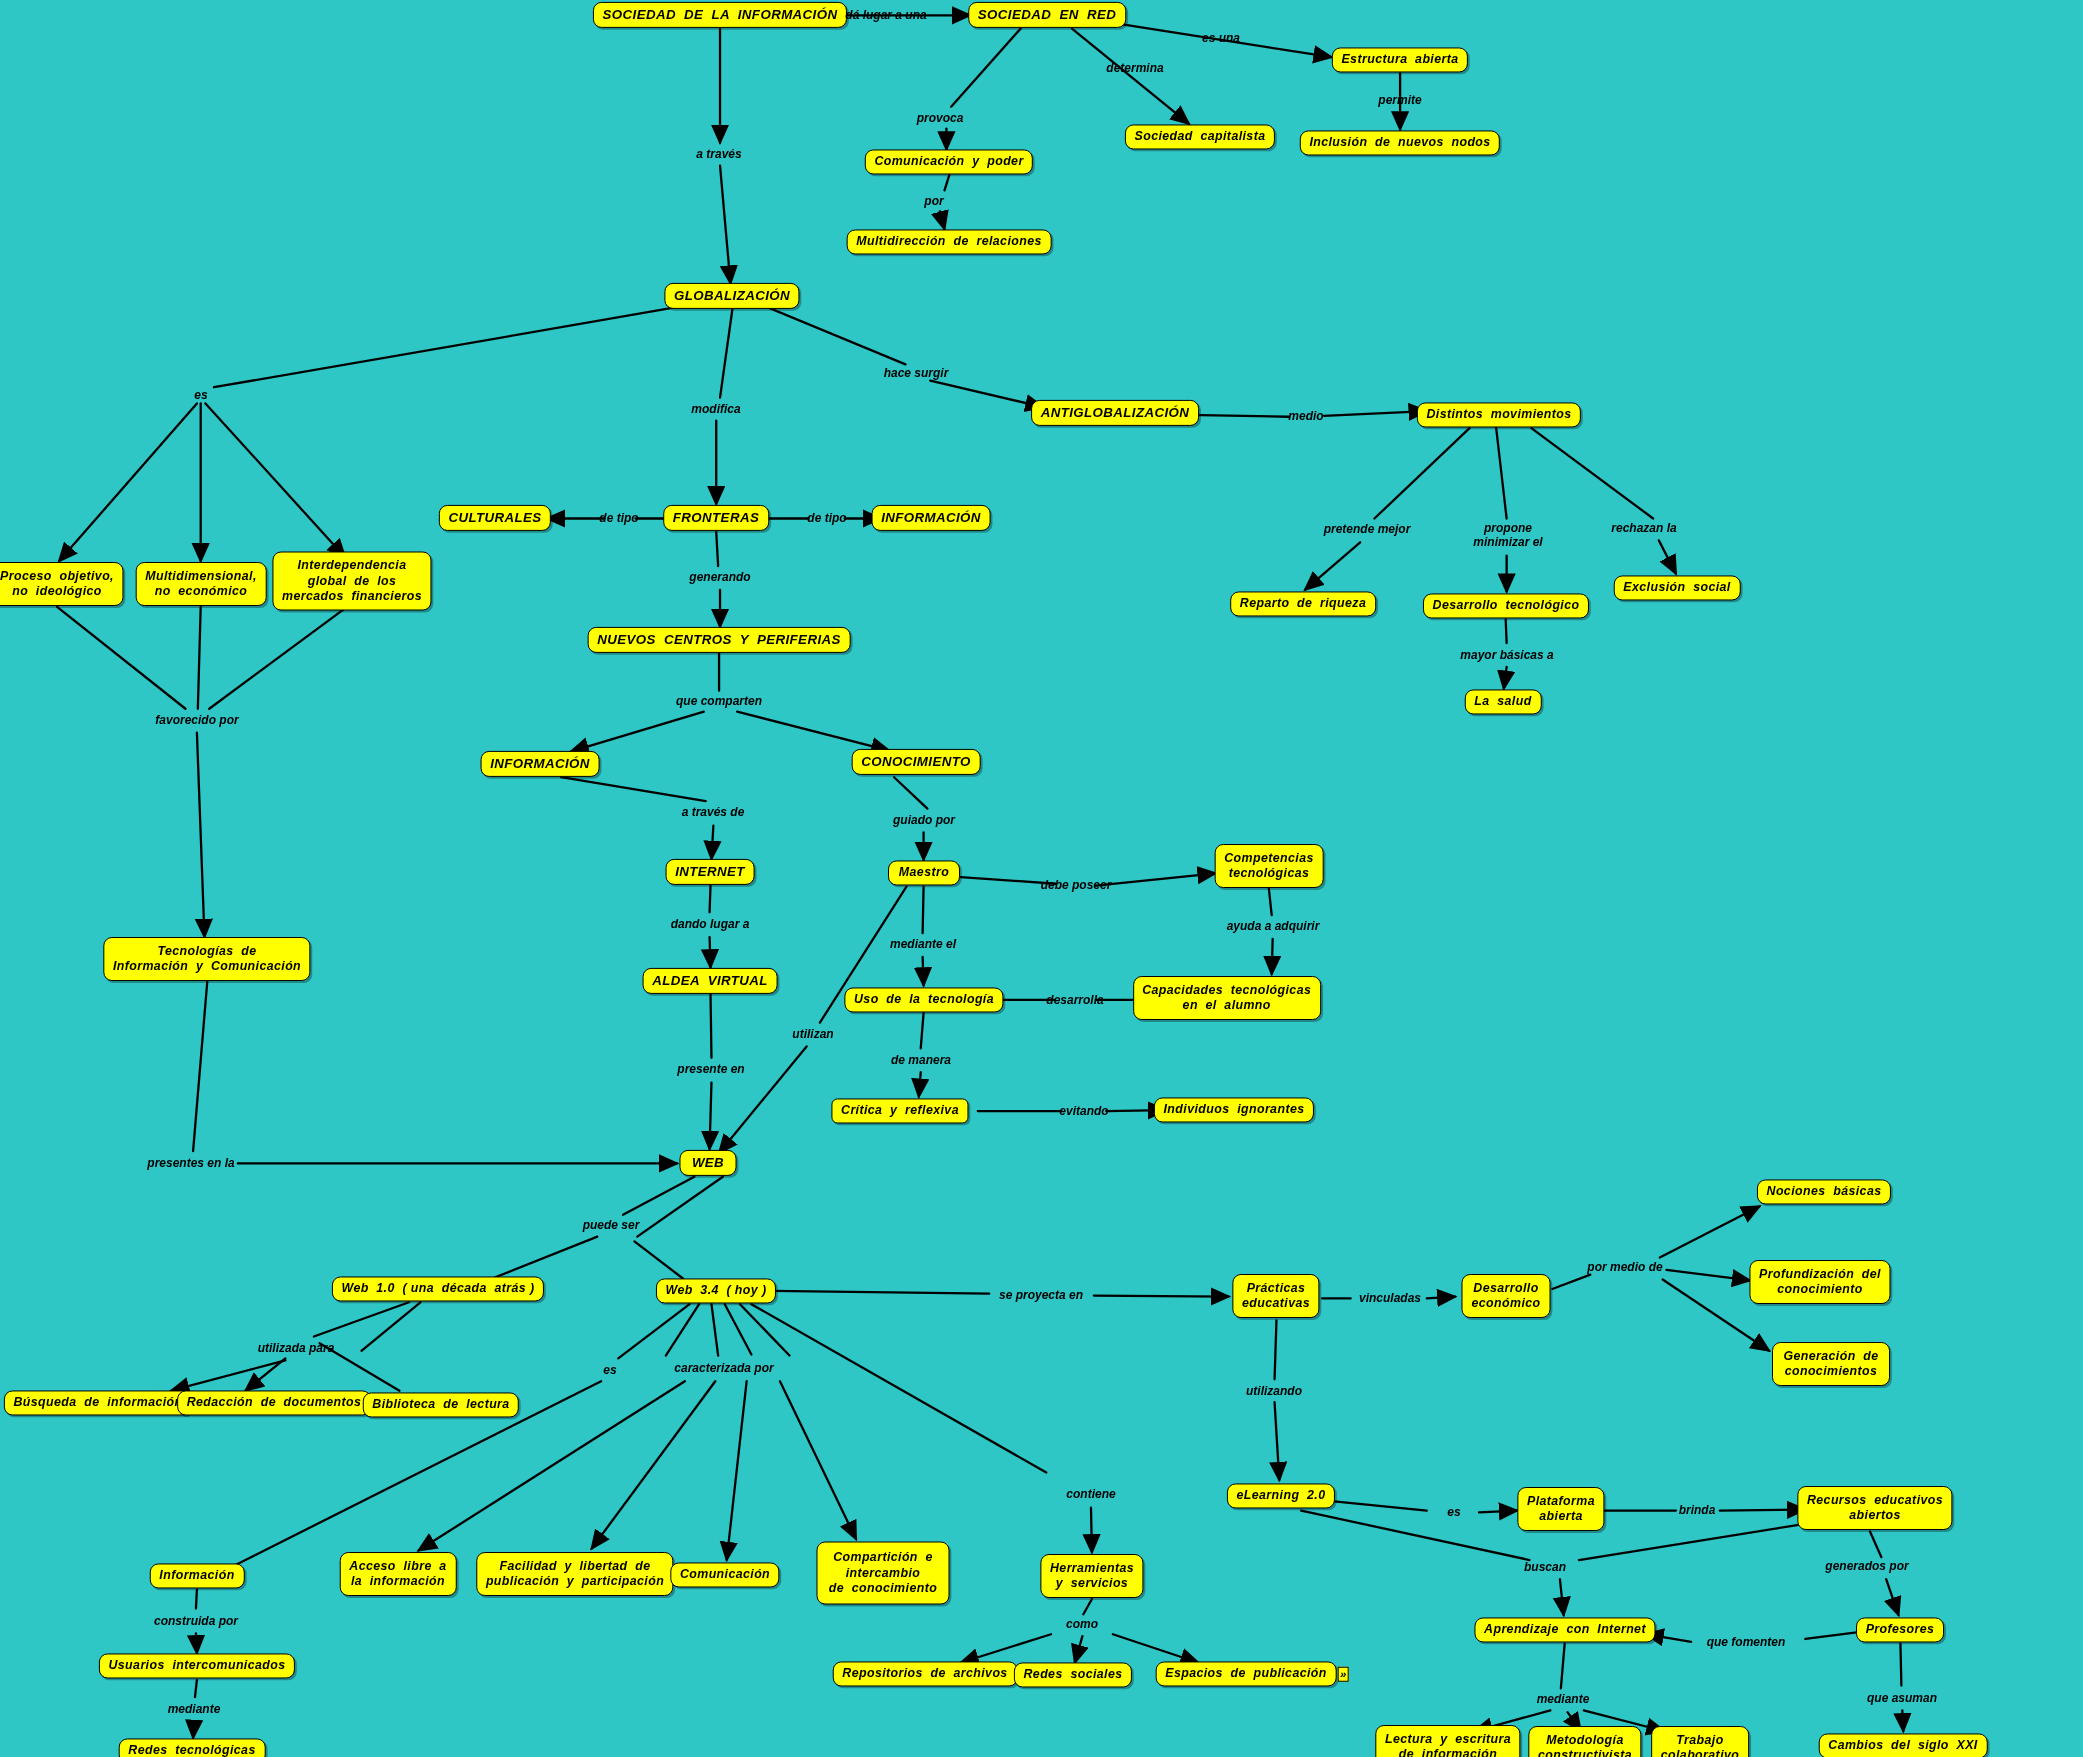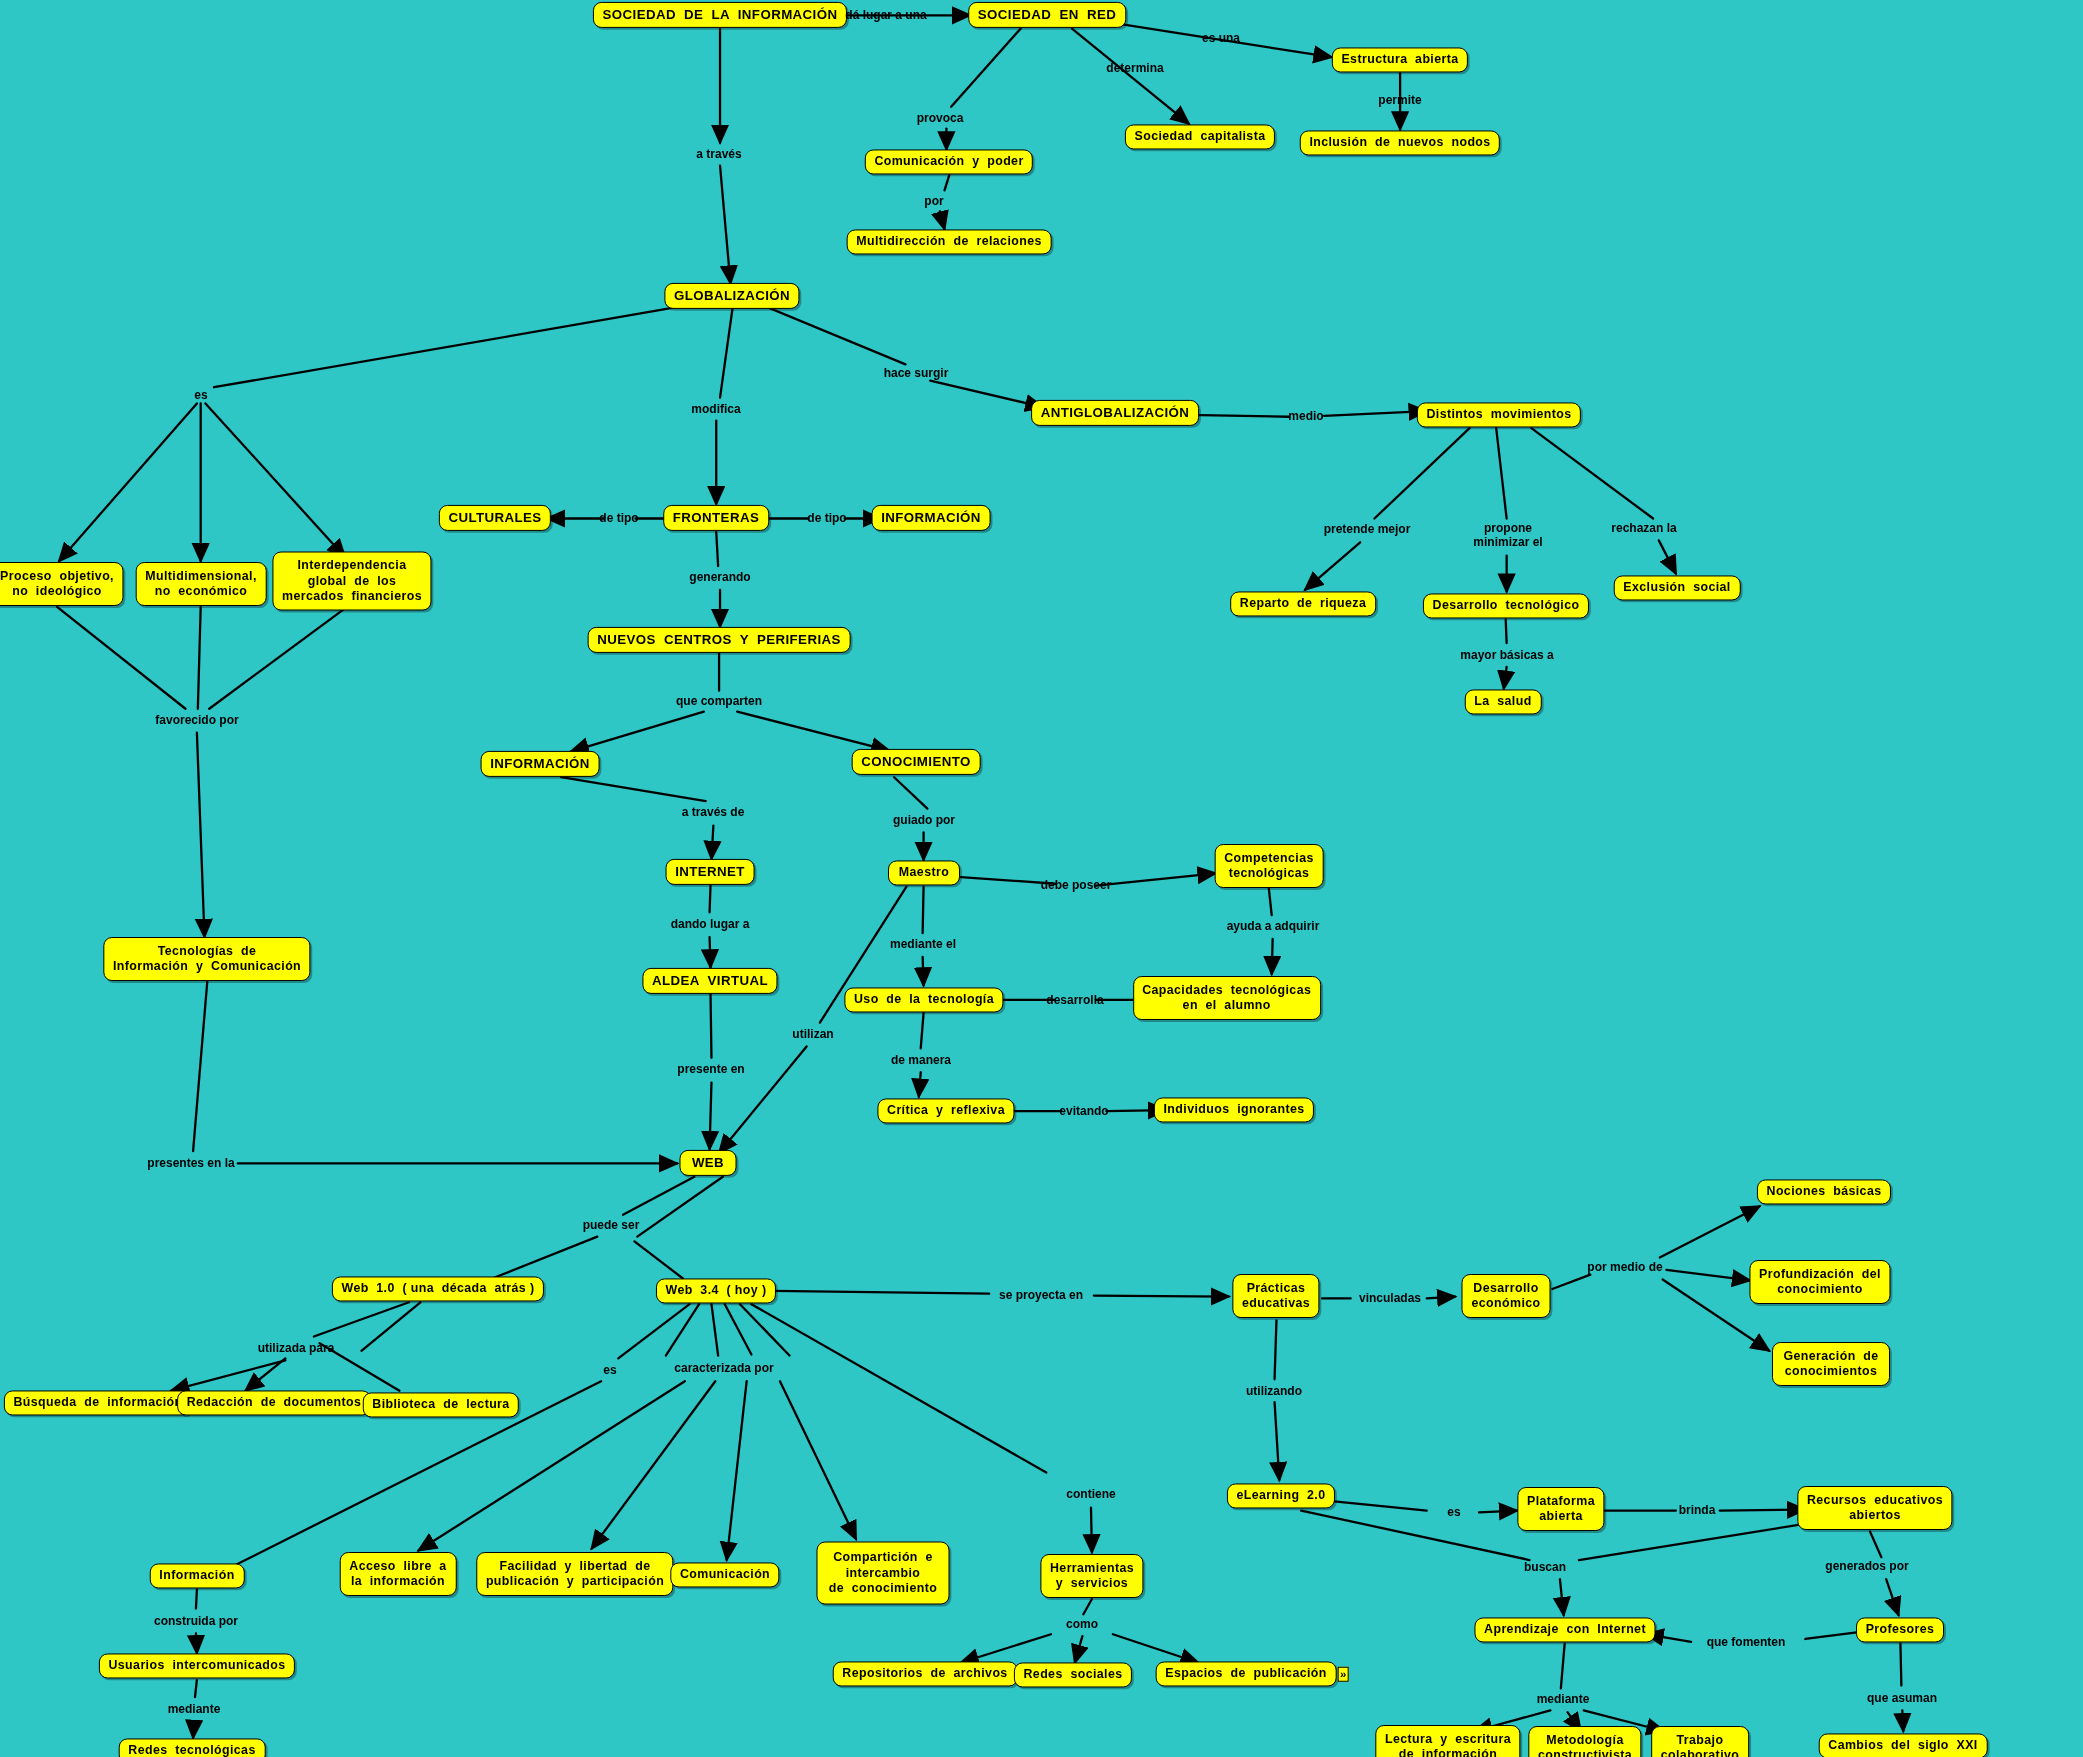--- a/index.html
+++ b/index.html
@@ -3,21 +3,21 @@
 <meta charset="utf-8">
 <style>
   html,body{margin:0;padding:0;}
   body{
     width:2084px;height:1758px;
     background:#2fc6c6;
     font-family:"Liberation Sans", sans-serif;
     overflow:hidden;
     position:relative;
   }
-  #map{position:absolute;left:0;top:0;width:2084px;height:1472px;}
+  #map{position:absolute;left:0;top:0;width:2084px;height:1472px;font-style:italic;}
   svg#edges{position:absolute;left:0;top:0;width:2084px;height:1758px;pointer-events:none;}
   .node{
     position:absolute;
     background:#ffff00;
     border:1.9px solid #000;
     border-radius:8.6px;
     box-shadow:1.9px 1.9px 0 rgba(0,0,0,.30);
     color:#000;
     font-weight:bold;
     text-align:center;
@@ -230,21 +230,21 @@
       <div class="node med" style="left: 540px; top: 764px; min-width: 107px; min-height: 25px;">INFORMACIÓN</div>
       <div class="node med" style="left: 916px; top: 762px; min-width: 116px; min-height: 25px;">CONOCIMIENTO</div>
       <div class="node med" style="left: 710px; top: 872px; min-width: 82px; min-height: 25px;">INTERNET</div>
       <div class="node med" style="left: 710px; top: 981px; min-width: 116px; min-height: 25px;">ALDEA  VIRTUAL</div>
       <div class="node small" style="left: 924px; top: 873px; min-width: 72px; min-height: 25px;">Maestro</div>
       <div class="node small" style="left: 1269px; top: 866px; min-width: 101px; min-height: 44px;">Competencias
 tecnológicas</div>
       <div class="node small" style="left: 924px; top: 1000px; min-width: 139px; min-height: 25px;">Uso  de  la  tecnología</div>
       <div class="node small" style="left: 1227px; top: 998px; min-width: 167px; min-height: 44px; padding-left: 8px;">Capacidades  tecnológicas
 en  el  alumno</div>
-      <div class="node small" style="left: 946px; top: 1111px; min-width: 118px; min-height: 25px;">Crítica  y  reflexiva</div>
+      <div class="node small" style="left: 900px; top: 1111px; min-width: 118px; min-height: 25px; border-radius: 6px;">Crítica  y  reflexiva</div>
       <div class="node small" style="left: 1234px; top: 1110px; min-width: 133px; min-height: 25px;">Individuos  ignorantes</div>
       <div class="node small" style="left: 207px; top: 959px; min-width: 169px; min-height: 44px;">Tecnologías  de
 Información  y  Comunicación</div>
       <div class="node med" style="left: 708px; top: 1163px; min-width: 57px; min-height: 25px;">WEB</div>
       <div class="node small" style="left: 438px; top: 1289px; min-width: 190px; min-height: 25px;">Web  1.0  ( una  década  atrás )</div>
       <div class="node small" style="left: 716px; top: 1291px; min-width: 110px; min-height: 25px;">Web  3.4  ( hoy )</div>
       <div class="node small" style="left: 98px; top: 1403px; min-width: 152px; min-height: 25px;">Búsqueda  de  información</div>
       <div class="node small" style="left: 274px; top: 1403px; min-width: 164px; min-height: 25px;">Redacción  de  documentos</div>
       <div class="node small" style="left: 441px; top: 1405px; min-width: 126px; min-height: 25px;">Biblioteca  de  lectura</div>
       <div class="node small" style="left: 197px; top: 1576px; min-width: 84px; min-height: 25px;">Información</div>

